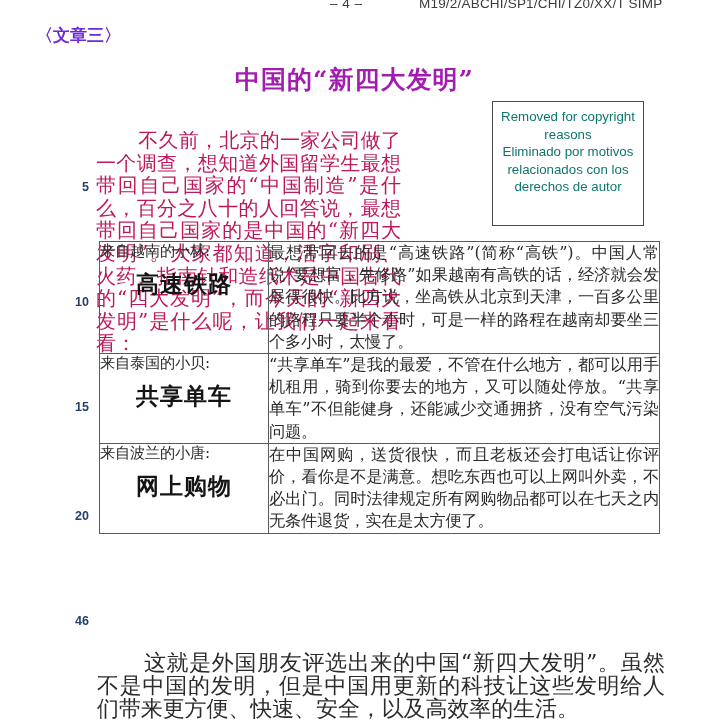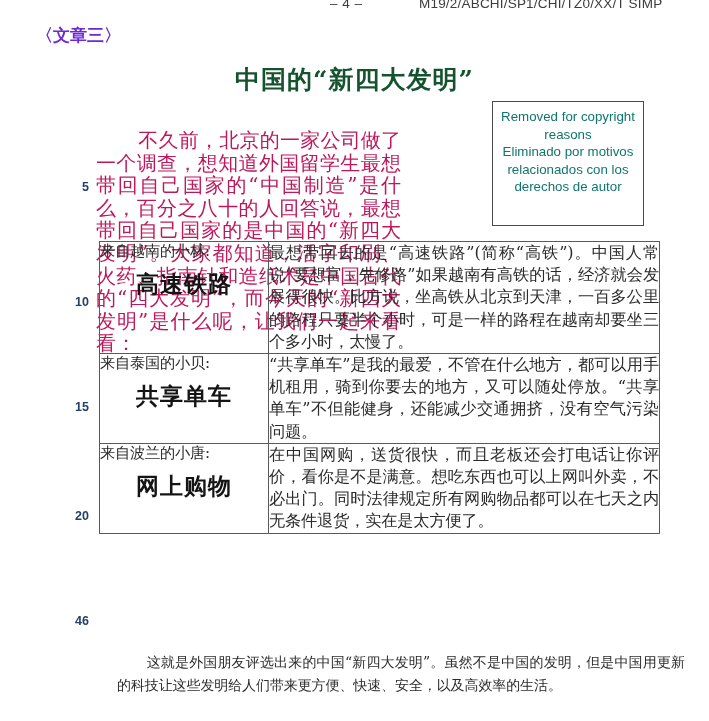--- a/index.html
+++ b/index.html
@@ -56,21 +56,21 @@
   
   .doc-title {
     position: absolute;
     left: 0;
     top: 46px;
     width: 709px;
     text-align: center;
     font-size: 25px;
     font-weight: bold;
     letter-spacing: 1px;
-    color: #14532d;
+    color: #a21caf;
   }
 
   
   .intro-para {
     position: absolute;
     left: 96px;
     top: 93px;
     width: 305px;
     font-size: 20px;
     line-height: 22.6px;
@@ -153,27 +153,26 @@
     color: #2b2b2b;
     letter-spacing: -0.15px;
   }
 
   
   .closing-para {
     position: absolute;
     left: 97px;
     top: 651px;
     width: 568px;
-    font-size: 14px;
+    font-size: 22px;
     line-height: 23px;
     text-align: justify;
     text-align-last: left;
     color: #2b2b2b;
     letter-spacing: -0.1px;
-    margin-left: 20px;
   }
   .closing-para .indent { display: inline-block; width: 2.1em; }
 </style>
 </head>
 <body>
 
 <div class="page-header">
   <span class="page-num">– 4 –</span>
   <span class="exam-code">M19/2/ABCHI/SP1/CHI/TZ0/XX/T SIMP</span>
 </div>

